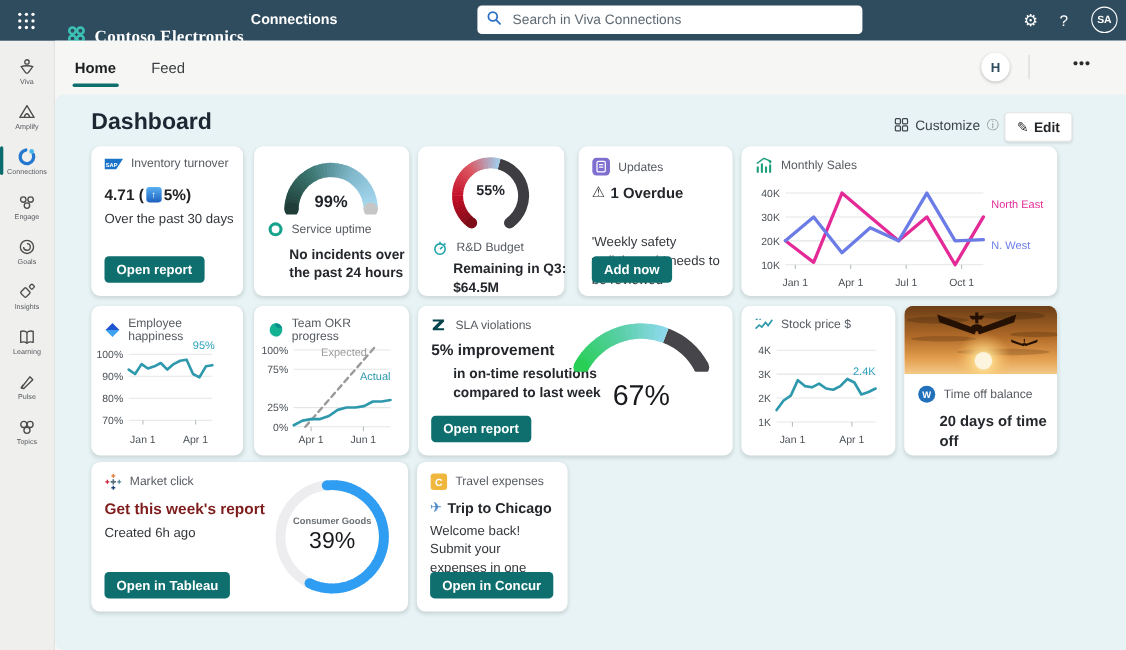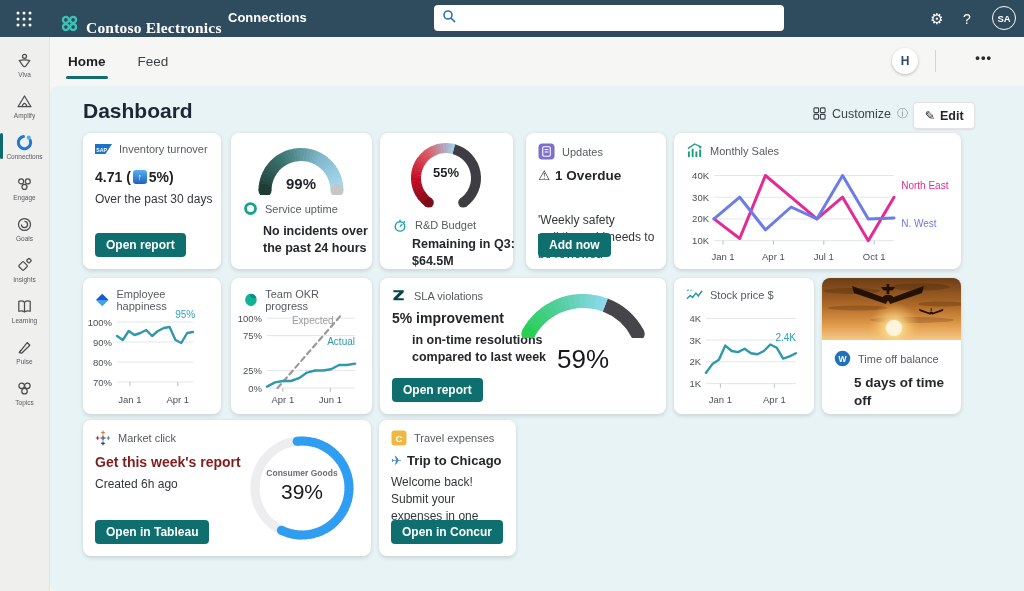--- a/index.html
+++ b/index.html
@@ -4,21 +4,21 @@
 <style>
   html,body{margin:0;padding:0;}
   body{
     width:1024px;height:591px;overflow:hidden;position:relative;
     font-family:"Liberation Sans","DejaVu Sans",sans-serif;
     background:#e7f3f5;-webkit-font-smoothing:antialiased;
   }
   
   .topbar{height:37px;background:#2f4b5e;position:relative;display:flex;align-items:center;color:#fff;}
   .waffle{position:absolute;left:14px;top:9px;width:20px;height:20px;cursor:pointer;}
-  .brand{position:absolute;left:60px;top:0;height:37px;display:flex;align-items:flex-end;gap:7px;}
+  .brand{position:absolute;left:60px;top:15px;height:37px;display:flex;align-items:center;gap:7px;}
   .brand-name{font-family:"Liberation Serif","DejaVu Serif",serif;font-weight:700;font-size:15.5px;letter-spacing:.2px;}
   .appname{position:absolute;left:228px;top:10px;font-size:13px;font-weight:700;}
   .searchbox{position:absolute;left:434px;top:5px;width:350px;height:26px;background:#fff;border-radius:4px;
     display:flex;align-items:center;padding:0 8px;box-sizing:border-box;gap:8px;}
   .searchbox input{border:none;outline:none;flex:1;font-size:12.5px;color:#333;background:transparent;
     font-family:"Liberation Sans","DejaVu Sans",sans-serif;}
   .searchbox input::placeholder{color:#5f6a74;}
   .tb-ico{position:absolute;top:0;height:37px;display:flex;align-items:center;justify-content:center;width:30px;cursor:pointer;}
   .gear{right:72px;font-size:15px;}
   .help{right:42px;font-size:14px;}
@@ -115,20 +115,21 @@
     <span class="brand-name">Contoso Electronics</span>
   </div>
   <div class="appname">Connections</div>
   <div class="searchbox">
     <span>
       <svg width="14" height="14" viewBox="0 0 14 14" fill="none" stroke="#2b6fc2" stroke-width="1.6" stroke-linecap="round">
         <circle cx="6" cy="6" r="4"></circle>
           <line x1="9.2" y1="9.2" x2="12.6" y2="12.6"></line>
       </svg>
     </span>
+    <input type="text" placeholder="Search in Viva Connections" style="">
   </div>
   <div class="tb-ico gear">⚙</div>
   <div class="tb-ico help">?</div>
   <div class="avatar">SA</div>
 </div>
 
 <div class="shell">
 
   <div class="sidebar">
     <div class="side-item">
@@ -492,21 +493,21 @@
               <path d="M66.06 15.61 A62 62 0 0 1 72.28 15.02" stroke="rgb(106,211,189)" stroke-width="14" fill="none"></path>
               <path d="M71.31 15.07 A62 62 0 0 1 77.56 15.01" stroke="rgb(113,212,198)" stroke-width="14" fill="none"></path>
               <path d="M76.59 14.98 A62 62 0 0 1 82.83 15.46" stroke="rgb(120,213,207)" stroke-width="14" fill="none"></path>
               <path d="M81.86 15.34 A62 62 0 0 1 88.03 16.35" stroke="rgb(126,214,216)" stroke-width="14" fill="none"></path>
               <path d="M87.08 16.15 A62 62 0 0 1 93.15 17.67" stroke="rgb(133,215,225)" stroke-width="14" fill="none"></path>
               <path d="M92.21 17.40 A62 62 0 0 1 97.22 19.08" stroke="rgb(140,216,234)" stroke-width="14" fill="none"></path>
               <circle cx="20.25724924274654" cy="47.85276310727475" r="7" fill="#28cf55"></circle>
               <circle cx="129.74275075725348" cy="47.85276310727477" r="7" fill="#46464a"></circle>
             </svg>
           </div>
-        <div class="gauge-label" style="left:128px;top:66px;width:150px;font-size:26px;font-weight:400;color:#17191c;">59%</div>
+        <div class="gauge-label" style="left:128px;top:66px;width:150px;font-size:26px;font-weight:400;color:#17191c;">67%</div>
       </div>
 
       <div class="card c-stk">
         <div class="card-h">
           <svg width="17" height="14" viewBox="0 0 18 14" fill="none" stroke="#2e98ac">
             <path d="M1 11 L4.5 7.5 L7 9.5 L10.5 5 L13 8 L17 2.5" stroke-width="1.6"></path>
             <line x1="1" y1="2" x2="6" y2="2" stroke-width="1.2" stroke-dasharray="2 1.6"></line>
           </svg>
           <span>Stock price $</span>
         </div>
@@ -571,21 +572,21 @@
             </g>
           </svg>
         </div>
         <div class="card-h" style="position:absolute;left:12px;top:72px;">
           <svg width="17" height="17" viewBox="0 0 18 18">
             <circle cx="9" cy="9" r="8.2" fill="#2170ba"></circle>
             <text x="9" y="12.4" text-anchor="middle" font-size="9" font-weight="bold" fill="#fff" font-family="Liberation Sans,sans-serif">W</text>
           </svg>
           <span>Time off balance</span>
         </div>
-        <div class="bold-msg" style="position:absolute;left:12px;top:96px;font-size:13.5px;">5 days of time off</div>
+        <div class="bold-msg" style="position:absolute;left:12px;top:96px;font-size:13.5px;">20 days of time off</div>
       </div>
 
       <div class="card c-mkt">
         <div class="card-h">
           <svg width="16" height="16" viewBox="0 0 16 16" fill="none" stroke-linecap="butt">
             <g stroke="#5b6f7f" stroke-width="1.5">
                 <path d="M5.6 8 h4.8 M8 5.6 v4.8"></path>
               </g>
             <g stroke="#e8762d" stroke-width="1.2">
                 <path d="M6.2 2.6 h3.6 M8 0.8 v3.6"></path>

